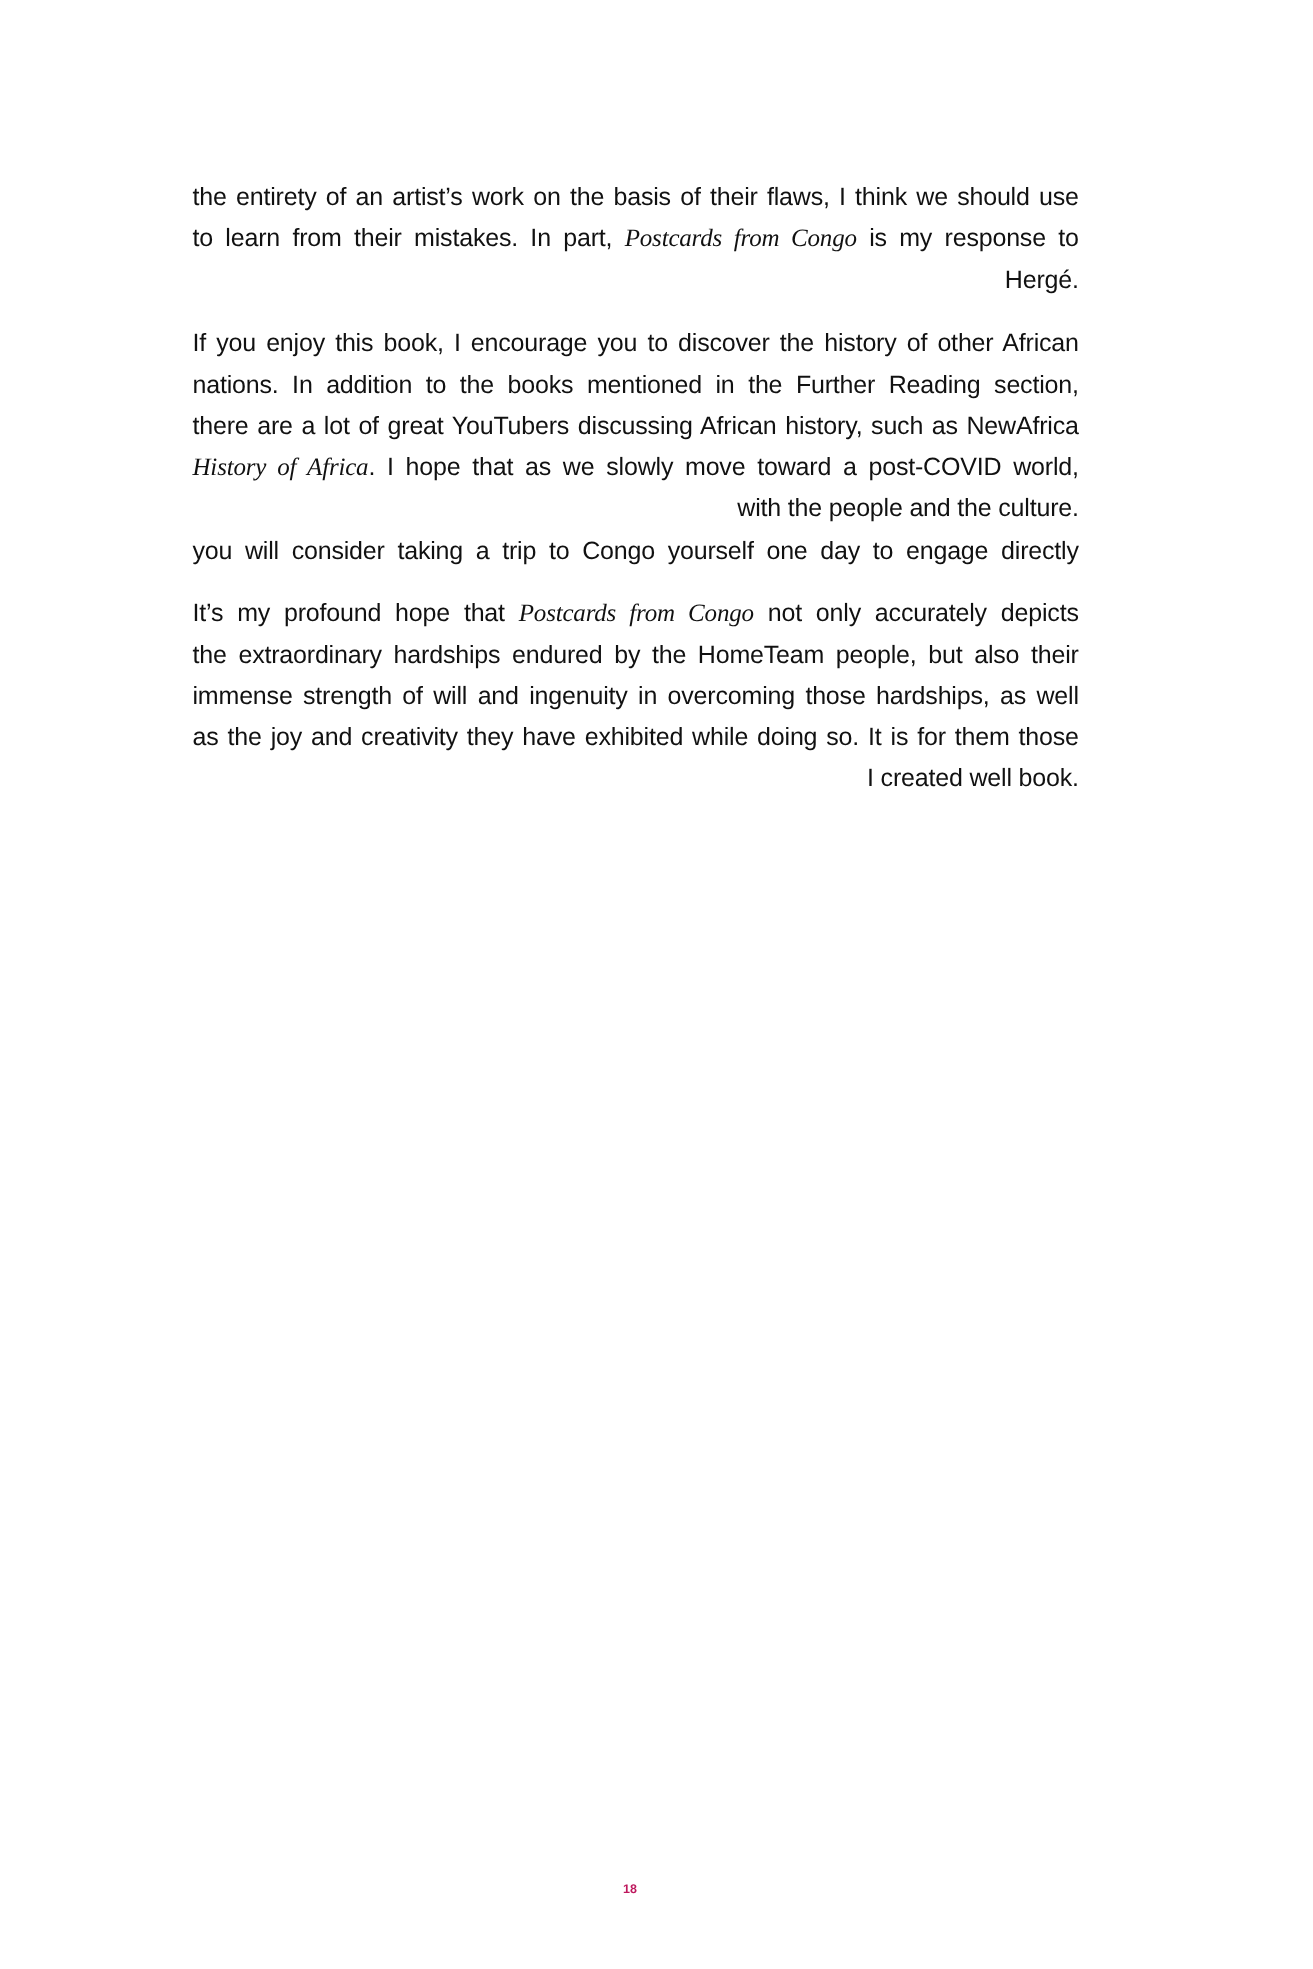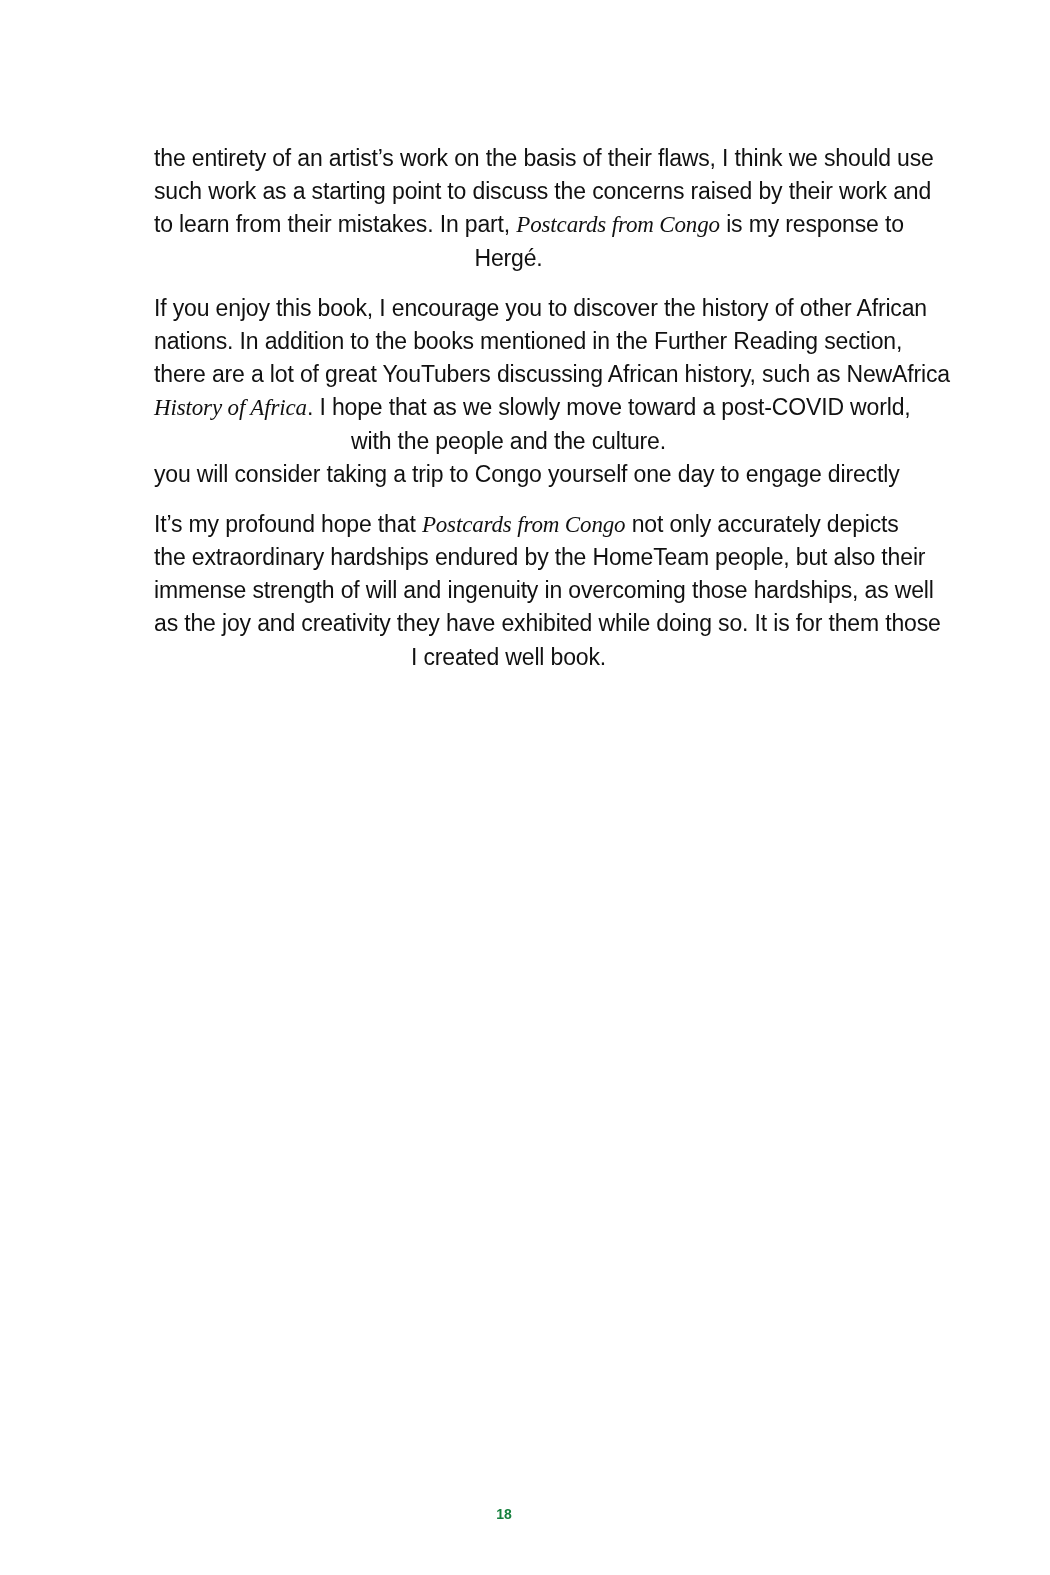--- a/index.html
+++ b/index.html
@@ -21,51 +21,50 @@
       top: 142px;
       width: 709px;
     }
     .para {
       margin: 0 0 17px 0;
     }
     .line {
       display: block;
       height: 33.2px;
       line-height: 33.2px;
-      font-size: 23px;
+      font-size: 20px;
       white-space: nowrap;
       letter-spacing: -0.15px;
     }
     .line.just {
       text-align: justify;
       text-align-last: justify;
     }
     .line.last {
-      text-align: center;
+      text-align: right;
     }
     .seg-italic { font-style: italic; font-family: Liberation Serif, serif; }
     .page-number {
       position: absolute;
       left: 0;
       width: 1008px;
       top: 1506px;
       text-align: center;
-      font-size: 14px;
+      font-size: 10px;
       font-weight: bold;
-      color: #15803d;
+      color: #be185d;
     }
   </style>
 </head>
 <body>
 
 <main class="page-body">
 
   <p class="para">
     <span class="line just"><span>the entirety of an artist’s work on the basis of their flaws, I think we should use</span></span>
-    <span class="line just"><span>such work as a starting point to discuss the concerns raised by their work and</span></span>
     <span class="line just"><span>to learn from their mistakes. In part, </span><span class="seg-italic">Postcards from Congo</span><span> is my response to</span></span>
     <span class="line last"><span>Hergé.</span></span>
   </p>
 
   <p class="para">
     <span class="line just"><span>If you enjoy this book, I encourage you to discover the history of other African</span></span>
     <span class="line just"><span>nations. In addition to the books mentioned in the Further Reading section,</span></span>
     <span class="line just"><span>there are a lot of great YouTubers discussing African history, such as NewAfrica</span></span>
     <span class="line just"><span class="seg-italic">History of Africa</span><span>. I hope that as we slowly move toward a post-COVID world,</span></span>
     <span class="line last"><span>with the people and the culture.</span></span>

